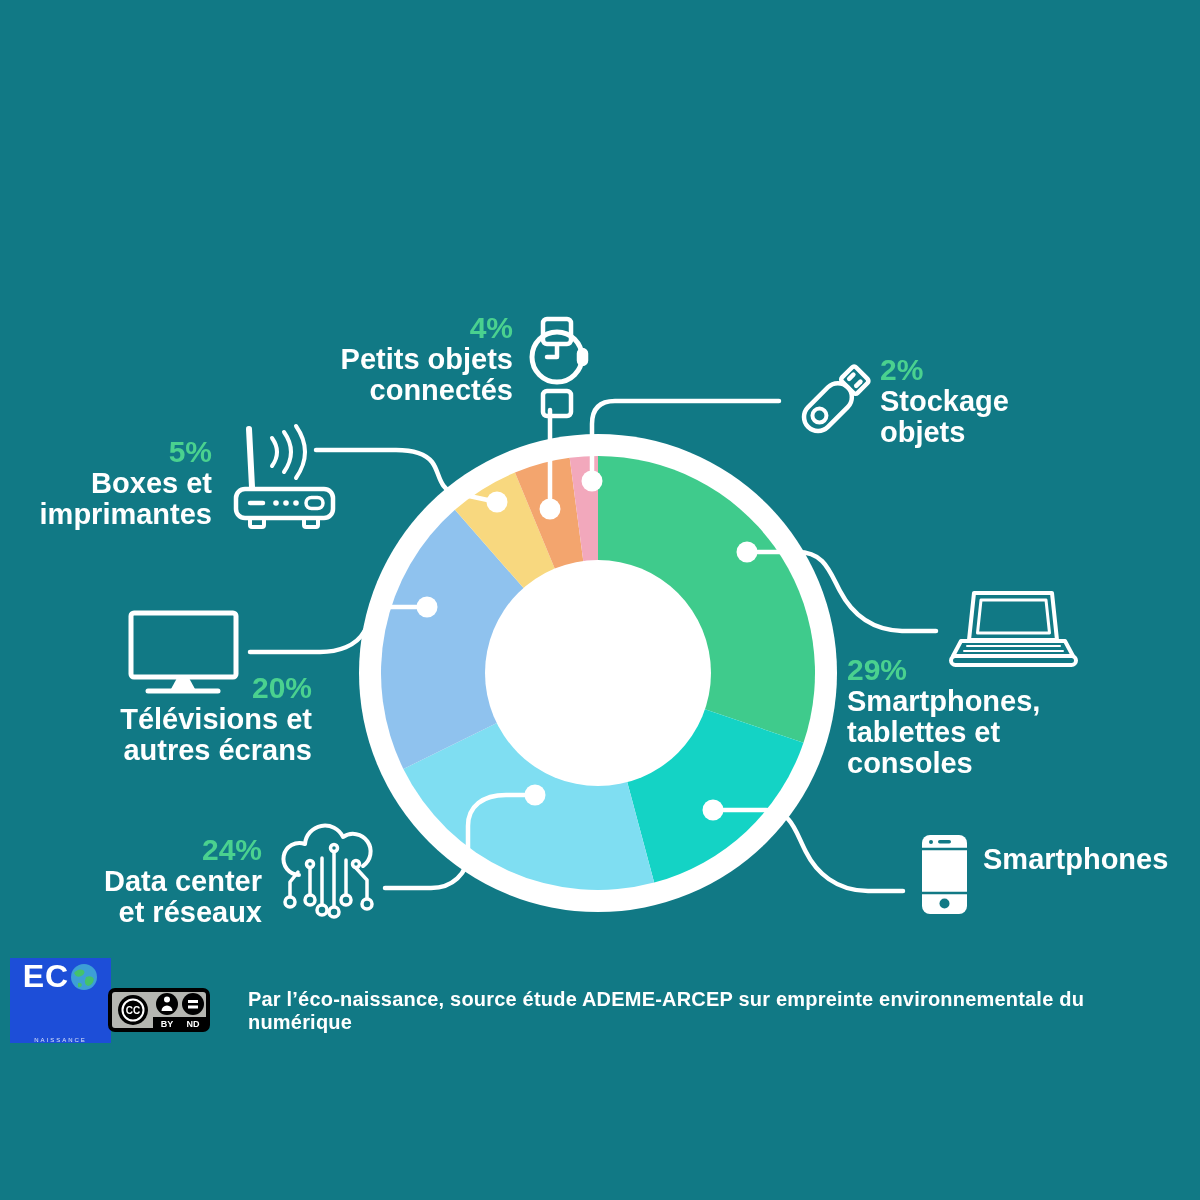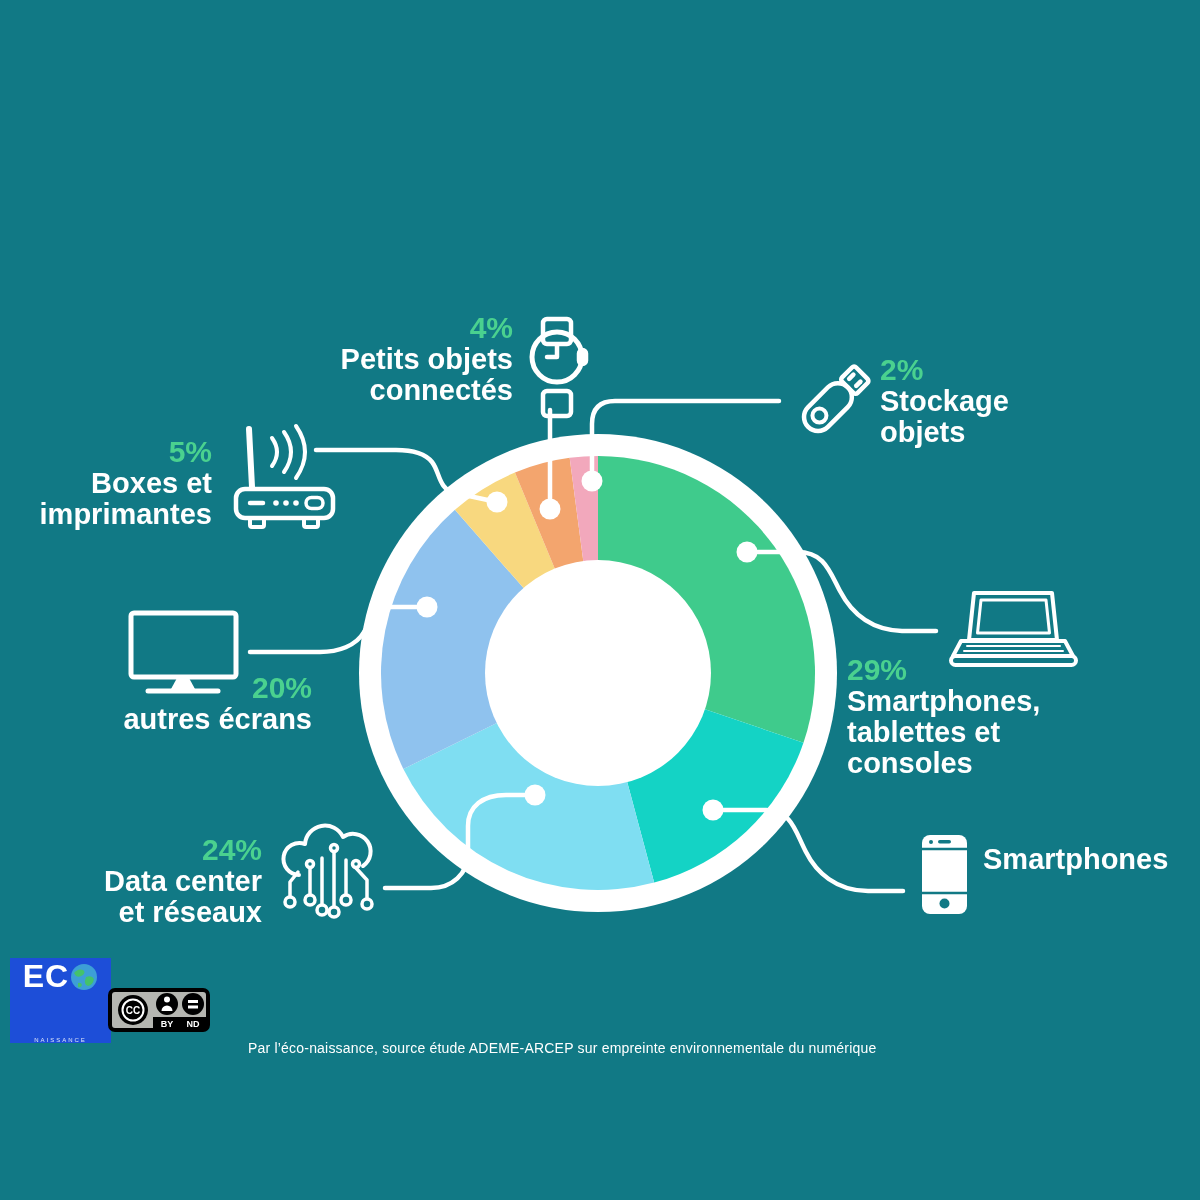--- a/index.html
+++ b/index.html
@@ -29,22 +29,22 @@
   .logo-box{
     position:absolute;left:10px;top:958px;width:101px;height:85px;
     background:#1d4ed8;display:flex;flex-direction:column;align-items:center;justify-content:space-between;
     color:#fff;
   }
   .logo-row{display:flex;align-items:center}
   .logo-row .logo-ec{font-size:32px;font-weight:700;letter-spacing:1px}
   .logo-sub{font-size:6px;letter-spacing:2px;margin-top:1px;opacity:.85}
   .cc-badge{position:absolute;left:108px;top:988px}
   .credit{
-    position:absolute;left:248px;top:1040px;width:900px;
-    color:#fff;font-size:14px;font-weight:400;letter-spacing:.2px;
+    position:absolute;left:248px;top:988px;width:900px;
+    color:#fff;font-size:20px;font-weight:700;letter-spacing:.2px;
   }
 </style>
 </head>
 <body>
 
 <div class="canvas">
 
   <svg class="scene" width="1200" height="1200" viewBox="0 0 1200 1200">
 
     <circle cx="598" cy="673" r="239" fill="#ffffff"></circle>
@@ -177,20 +177,21 @@
 
   <div class="callout align-left" style="left:847px;top:654px">
     <div class="pct">29%</div>
     <div class="cl">Smartphones,</div>
     <div class="cl">tablettes et</div>
     <div class="cl">consoles</div>
   </div>
 
   <div class="callout align-right" style="right:888px;top:672px">
     <div class="pct">20%</div>
+    <div class="cl">Télévisions et</div>
     <div class="cl">autres écrans</div>
   </div>
 
   <div class="callout align-right" style="right:938px;top:834px">
     <div class="pct">24%</div>
     <div class="cl">Data center</div>
     <div class="cl">et réseaux</div>
   </div>
 
   <div class="callout align-left" style="left:983px;top:844px">

